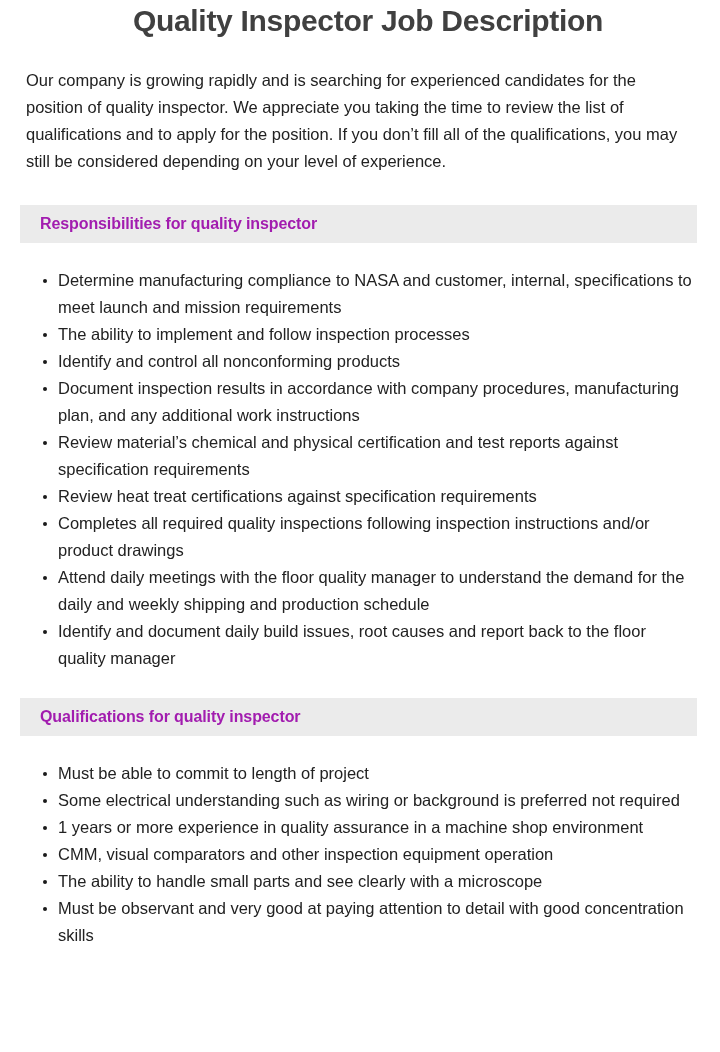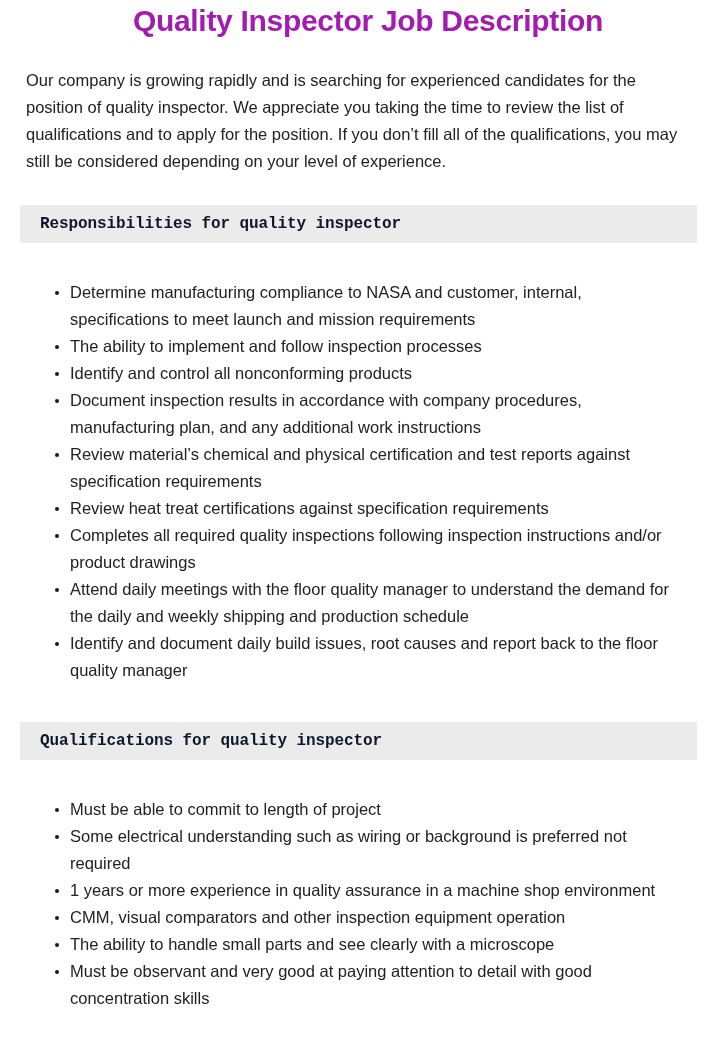--- a/index.html
+++ b/index.html
@@ -24,21 +24,21 @@
 
   
   .doc-title {
     font-size: 30px;
     font-weight: bold;
     text-align: center;
     letter-spacing: -0.3px;
     line-height: 1.15;
     margin: 0;
     padding: 4px 4px 0 20px;
-    color: #a21caf;
+    color: #404040;
   }
 
   
   .intro {
     margin: 6px;
     padding: 22px 23px 0 20px;
     font-size: 16.5px;
     line-height: 27px;
     color: #222222;
   }
@@ -49,32 +49,31 @@
     margin: 0 23px 0 20px;
     height: 38px;
     display: flex;
     align-items: center;
     padding: 0 0 0 20px;
     box-sizing: border-box;
   }
   .section-bar-label {
     font-size: 16px;
     font-weight: bold;
-    color: #0f172a;
+    color: #a21caf;
     letter-spacing: -0.1px;
-    font-family: Liberation Mono, monospace;
   }
 
   .bar-gap-1 { height: 24px; }
   .bar-gap-2 { height: 26px; }
 
   
   .bullet-list {
     list-style: none;
-    margin: 12px;
+    margin: 0;
     padding: 0 23px 0 43px;
   }
   .bullet-list li {
     position: relative;
     font-size: 16.5px;
     line-height: 27px;
     color: #222222;
     padding-left: 15px;
     margin: 0 0 0 0;
   }

